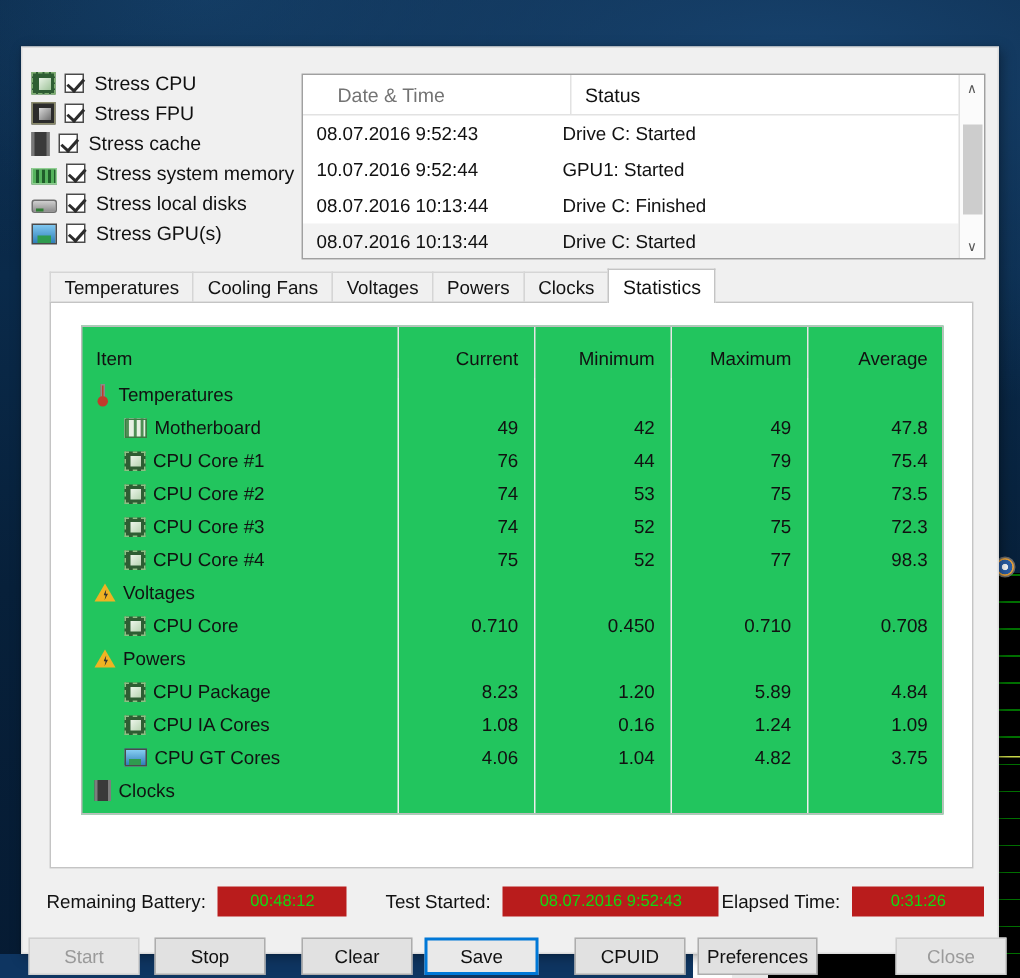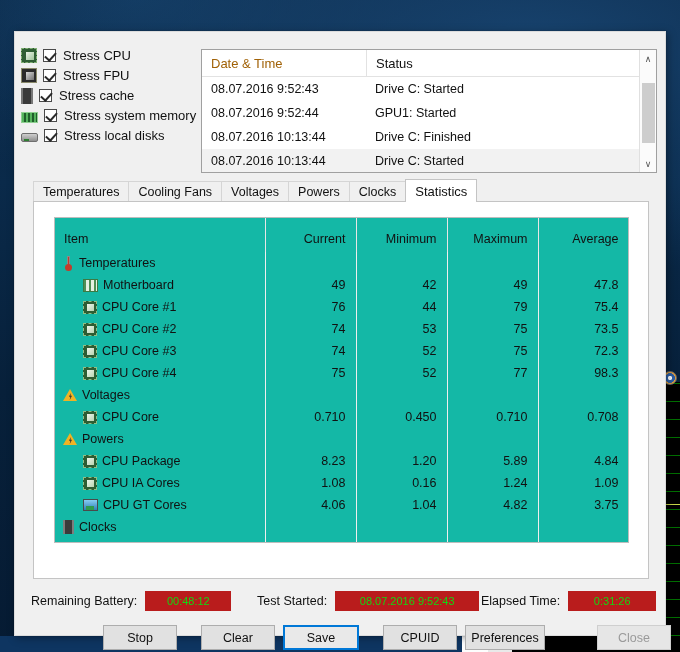--- a/index.html
+++ b/index.html
@@ -81,21 +81,21 @@
     border-right:2px solid #2b2b2b;border-bottom:2px solid #2b2b2b;transform:rotate(42deg);
   }
   .stress-label{font-size:13px;color:#111;white-space:nowrap;}
 
   
   .logbox{
     position:absolute;left:186px;top:17px;width:456px;height:124px;
     background:#fff;border:1px solid #a0a0a0;box-sizing:border-box;overflow:hidden;
   }
   .log-head{display:flex;height:26px;border-bottom:1px solid #e2e2e2;align-items:center;}
-  .log-head .c1{width:155px;padding-left:9px;font-size:13px;color:#a16207;}
+  .log-head .c1{width:155px;padding-left:23px;font-size:13px;color:#737373;}
   .log-head .c2{flex:1;padding-left:9px;font-size:13px;color:#111;border-left:1px solid #e2e2e2;height:100%;display:flex;align-items:center;}
   .log-row{display:flex;height:24px;align-items:center;font-size:12.5px;color:#111;}
   .log-row.alt{background:#f2f2f2;}
   .log-row .c1{width:155px;padding-left:9px;}
   .log-row .c2{flex:1;padding-left:9px;}
   .log-sb{position:absolute;right:0;top:0;width:17px;height:122px;background:#fbfbfb;border-left:1px solid #e0e0e0;box-sizing:border-box;}
   .log-sb .arr{height:17px;display:flex;align-items:center;justify-content:center;color:#555;font-size:9px;}
   .log-sb .thumb{position:absolute;left:2px;top:33px;width:13px;height:60px;background:#cdcdcd;}
 
   
@@ -104,21 +104,21 @@
     height:21px;padding:0 9px;display:flex;align-items:center;font-size:12.5px;color:#111;
     background:#f0f0f0;border:1px solid #d5d5d5;border-bottom:none;box-sizing:border-box;margin-right:-1px;
   }
   .tab.active{background:#fff;border-color:#c4c4c4;height:23px;font-size:13px;position:relative;z-index:3;}
   .tabpanel{
     position:absolute;left:18px;top:169px;width:616px;height:378px;
     background:#fff;border:1px solid #c4c4c4;box-sizing:border-box;
   }
 
   
-  .grid-wrap{position:absolute;left:20px;top:15px;width:575px;height:326px;border:1px solid #bdbdbd;background:#14b8a6;box-sizing:border-box;overflow:hidden;}
+  .grid-wrap{position:absolute;left:20px;top:15px;width:575px;height:326px;border:1px solid #bdbdbd;background:#22c55e;box-sizing:border-box;overflow:hidden;}
   table.stats{border-collapse:collapse;width:100%;font-size:12.5px;color:#111;table-layout:fixed;}
   table.stats th{
     font-weight:normal;text-align:right;padding:4px 10px 6px 0;height:24px;
     border-right:1px solid #e6e6e6;vertical-align:bottom;
   }
   table.stats th.item{text-align:left;padding-left:9px;}
   table.stats td{padding:1px 10px 1px 0;height:20px;border-right:1px solid #eeeeee;text-align:right;}
   table.stats td.item{text-align:left;padding-left:4px;border-right:1px solid #eeeeee;}
   table.stats col.c-item{width:210px;}
   table.stats col.c-num{width:91px;}
@@ -214,33 +214,38 @@
       <div class="stress-item">
         <span class="dev-icon ico-mem"></span>
         <span class="cbx checked"></span>
         <span class="stress-label">Stress system memory</span>
       </div>
       <div class="stress-item">
         <span class="dev-icon ico-disk"></span>
         <span class="cbx checked"></span>
         <span class="stress-label">Stress local disks</span>
       </div>
+      <div class="stress-item">
+        <span class="dev-icon ico-gpu"></span>
+        <span class="cbx checked"></span>
+        <span class="stress-label">Stress GPU(s)</span>
+      </div>
     </div>
 
     <div class="logbox">
       <div class="log-head">
         <div class="c1">Date &amp; Time</div>
         <div class="c2">Status</div>
       </div>
       <div class="log-row">
         <div class="c1">08.07.2016 9:52:43</div>
         <div class="c2">Drive C: Started</div>
       </div>
       <div class="log-row">
-        <div class="c1">08.07.2016 9:52:44</div>
+        <div class="c1">10.07.2016 9:52:44</div>
         <div class="c2">GPU1: Started</div>
       </div>
       <div class="log-row">
         <div class="c1">08.07.2016 10:13:44</div>
         <div class="c2">Drive C: Finished</div>
       </div>
       <div class="log-row alt">
         <div class="c1">08.07.2016 10:13:44</div>
         <div class="c2">Drive C: Started</div>
       </div>
@@ -464,20 +469,21 @@
       <span class="status-lbl">Test Started:</span>
       <span class="lcd">08.07.2016 9:52:43</span>
     </div>
     <div class="status-grp g-elapsed">
       <span class="status-lbl">Elapsed Time:</span>
       <span class="lcd">0:31:26</span>
     </div>
   </div>
 
   <div class="btnbar">
+    <div class="btn b-start disabled">Start</div>
     <div class="btn b-stop">Stop</div>
     <div class="btn b-clear">Clear</div>
     <div class="btn b-save focus">Save</div>
     <div class="btn b-cpuid">CPUID</div>
     <div class="btn b-pref">Preferences</div>
     <div class="btn b-close disabled">Close</div>
   </div>
 
 </div>
 

